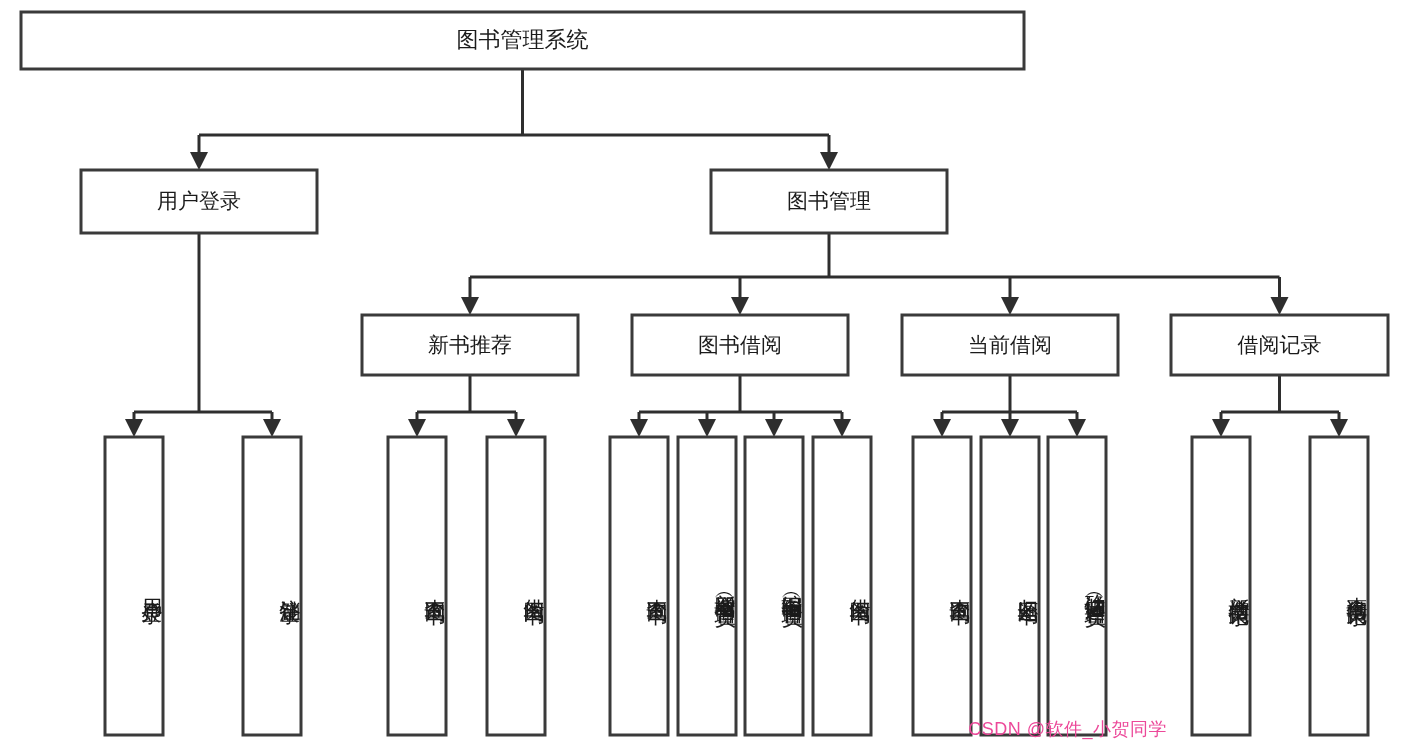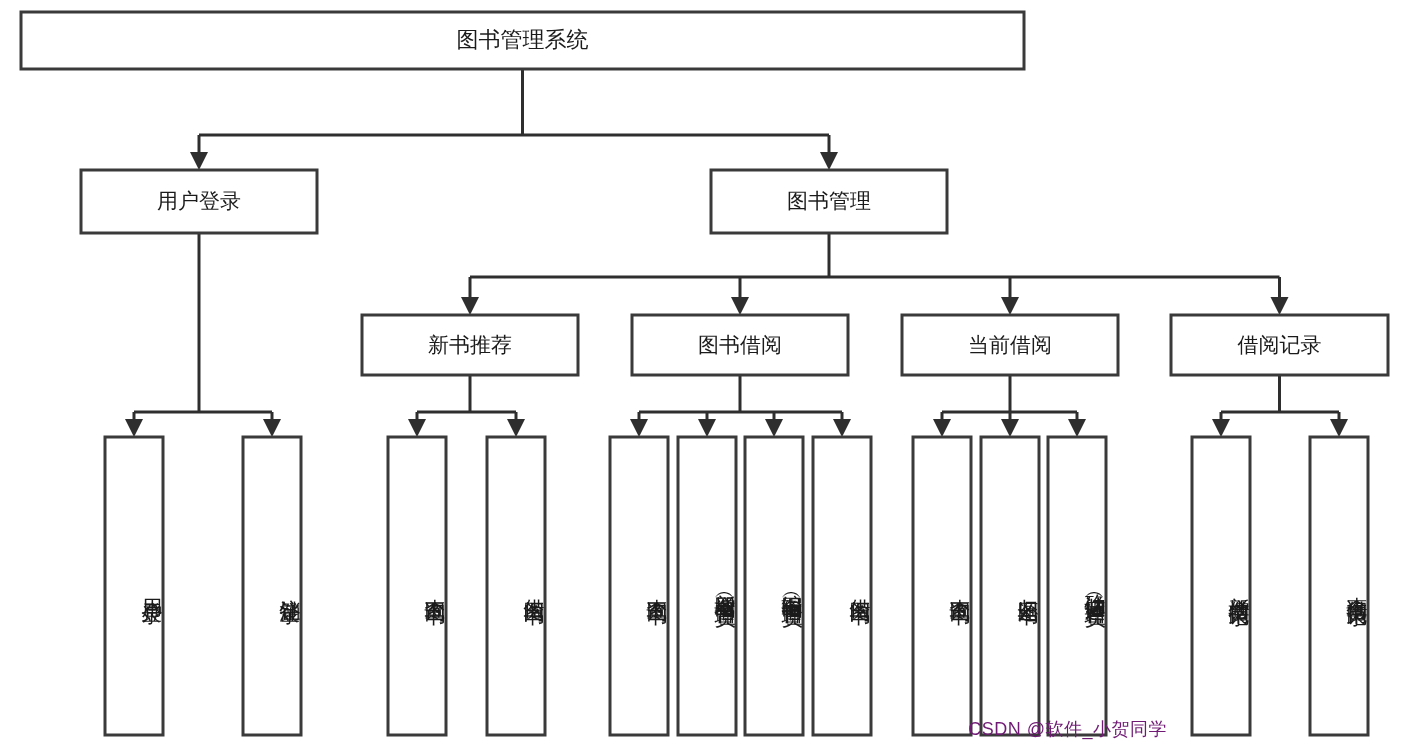--- a/index.html
+++ b/index.html
@@ -66,21 +66,21 @@
     align-items: flex-start;
     justify-content: center;
     pointer-events: none;
   }
   .watermark {
     position: absolute;
     right: 10px;
     bottom: 6px;
     font-family: "Liberation Sans", "DejaVu Sans", sans-serif;
     font-size: 18px;
-    color: #701a75;
+    color: #ec4899;
     white-space: nowrap;
     letter-spacing: 0.5px;
   }
 </style>
 </head>
 <body>
 
 <div id="diagram-root">
 
   <svg class="flow-canvas" viewBox="0 0 1405 747">

